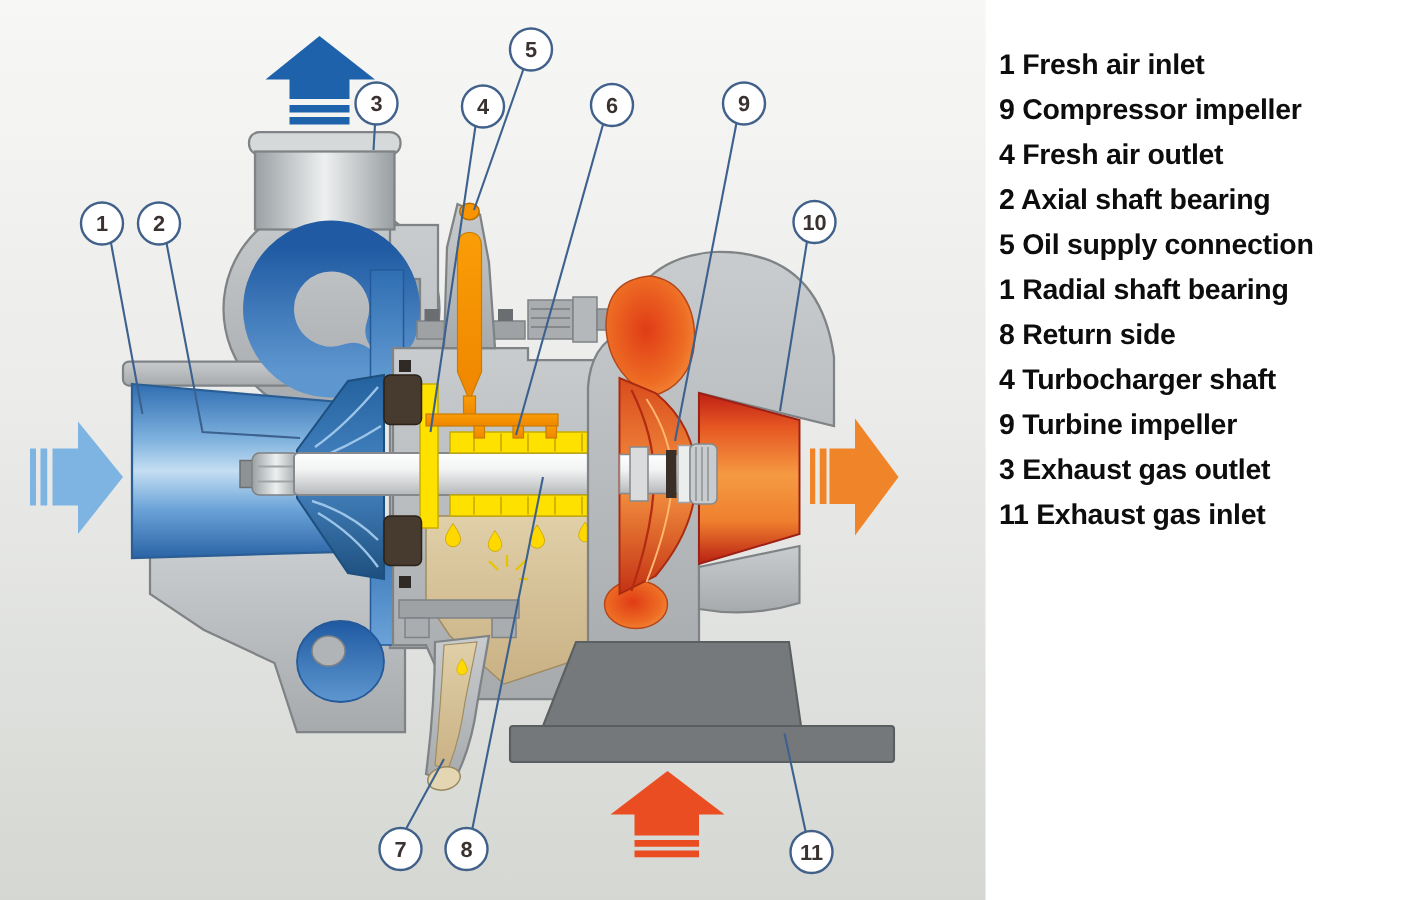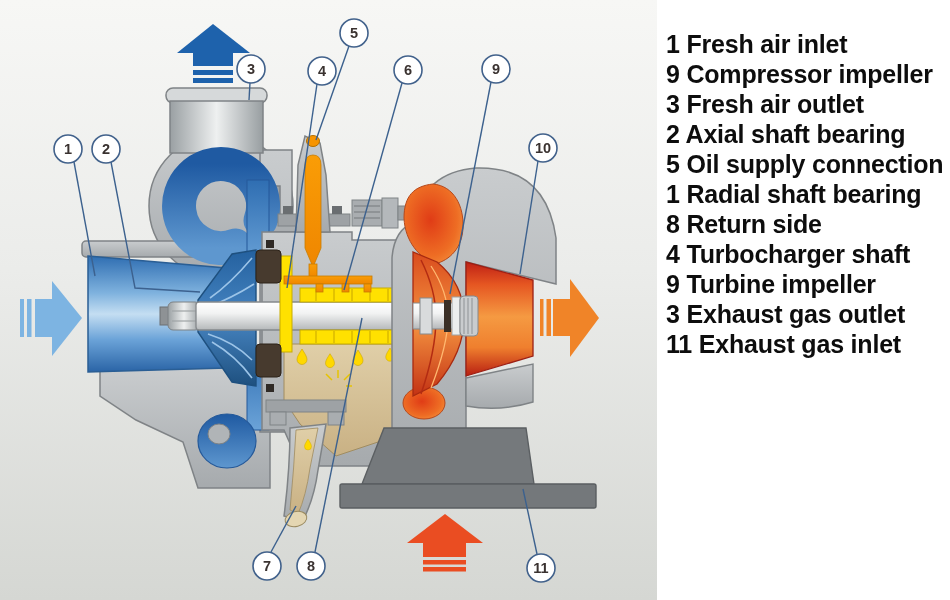--- a/index.html
+++ b/index.html
@@ -1,20 +1,20 @@
 <!DOCTYPE html>
 <html><head>
 <meta charset="utf-8">
 <style>
   html,body{margin:0;padding:0;background:#ffffff;}
   .stage{position:relative;width:950px;height:600px;background:#ffffff;overflow:hidden;
          font-family:"Liberation Sans", sans-serif;}
   .stage svg{position:absolute;left:0;top:0;}
   .legend{position:absolute;left:666px;top:29px;}
-  .legend-row{line-height:30px;font-size:25px;font-weight:700;color:#0d0d0d;
+  .legend-row{line-height:30px;font-size:19px;font-weight:700;color:#0d0d0d;
               white-space:nowrap;letter-spacing:-0.2px;}
   .callout-num{font-size:14.5px;font-weight:700;}
 </style>
 </head>
 <body>
 
 <div class="stage">
 <svg width="950" height="600" viewBox="0 0 950 600">
   <defs>
     <linearGradient id="gBg" x1="0" y1="0" x2="0" y2="1">
@@ -310,21 +310,21 @@
           <polyline points="537,554 523,489" fill="none" stroke="#3c618e" stroke-width="1.4"></polyline>
           <circle cx="541" cy="568" r="14" fill="#ffffff" stroke="#41618b" stroke-width="1.6"></circle>
           <text x="541" y="568" text-anchor="middle" dy="0.36em" fill="#3a3230" class="callout-num">11</text>
         </g>
       </g>
 </svg>
 
 <div class="legend" id="legend">
       <div class="legend-row">1 Fresh air inlet</div>
       <div class="legend-row">9 Compressor impeller</div>
-      <div class="legend-row">3 Fresh air outlet</div>
+      <div class="legend-row">4 Fresh air outlet</div>
       <div class="legend-row">2 Axial shaft bearing</div>
       <div class="legend-row">5 Oil supply connection</div>
       <div class="legend-row">1 Radial shaft bearing</div>
       <div class="legend-row">8 Return side</div>
       <div class="legend-row">4 Turbocharger shaft</div>
       <div class="legend-row">9 Turbine impeller</div>
       <div class="legend-row">3 Exhaust gas outlet</div>
       <div class="legend-row">11 Exhaust gas inlet</div>
     </div>
 </div>

